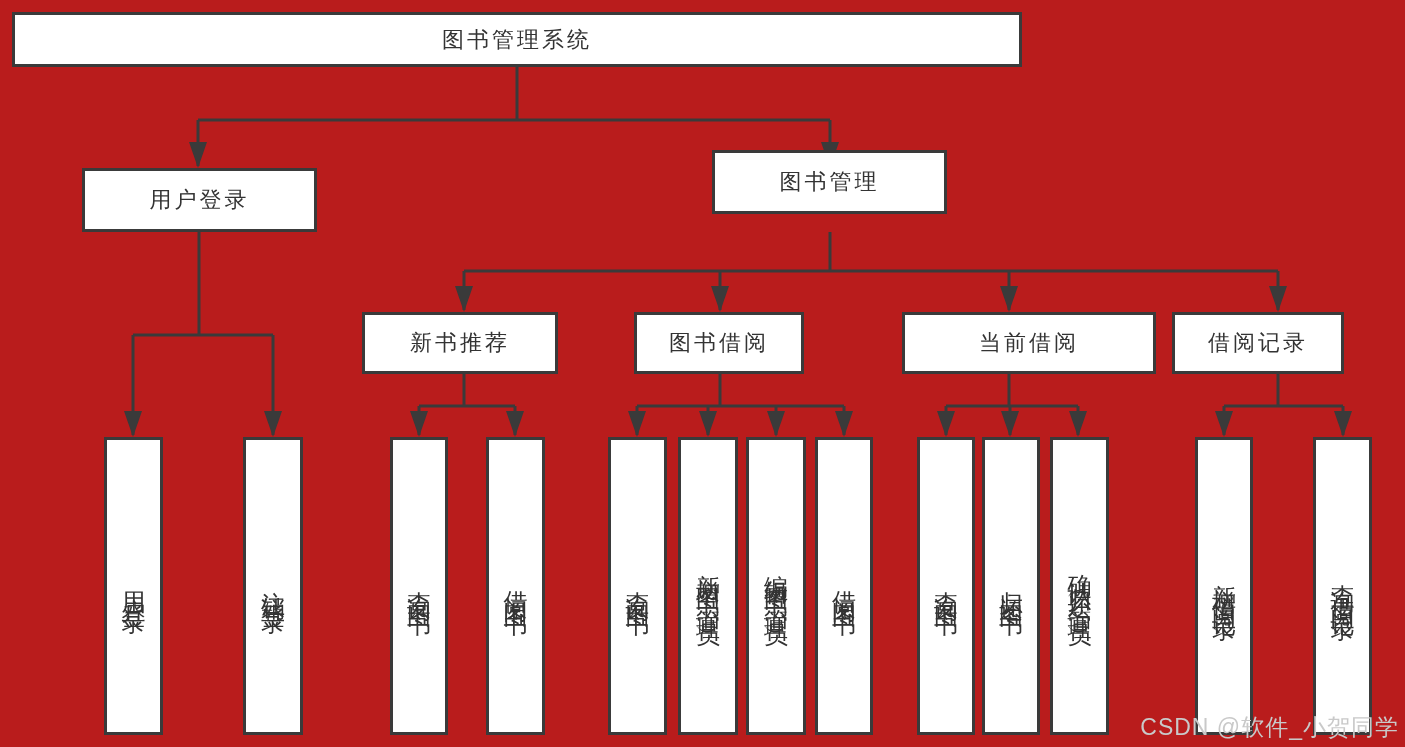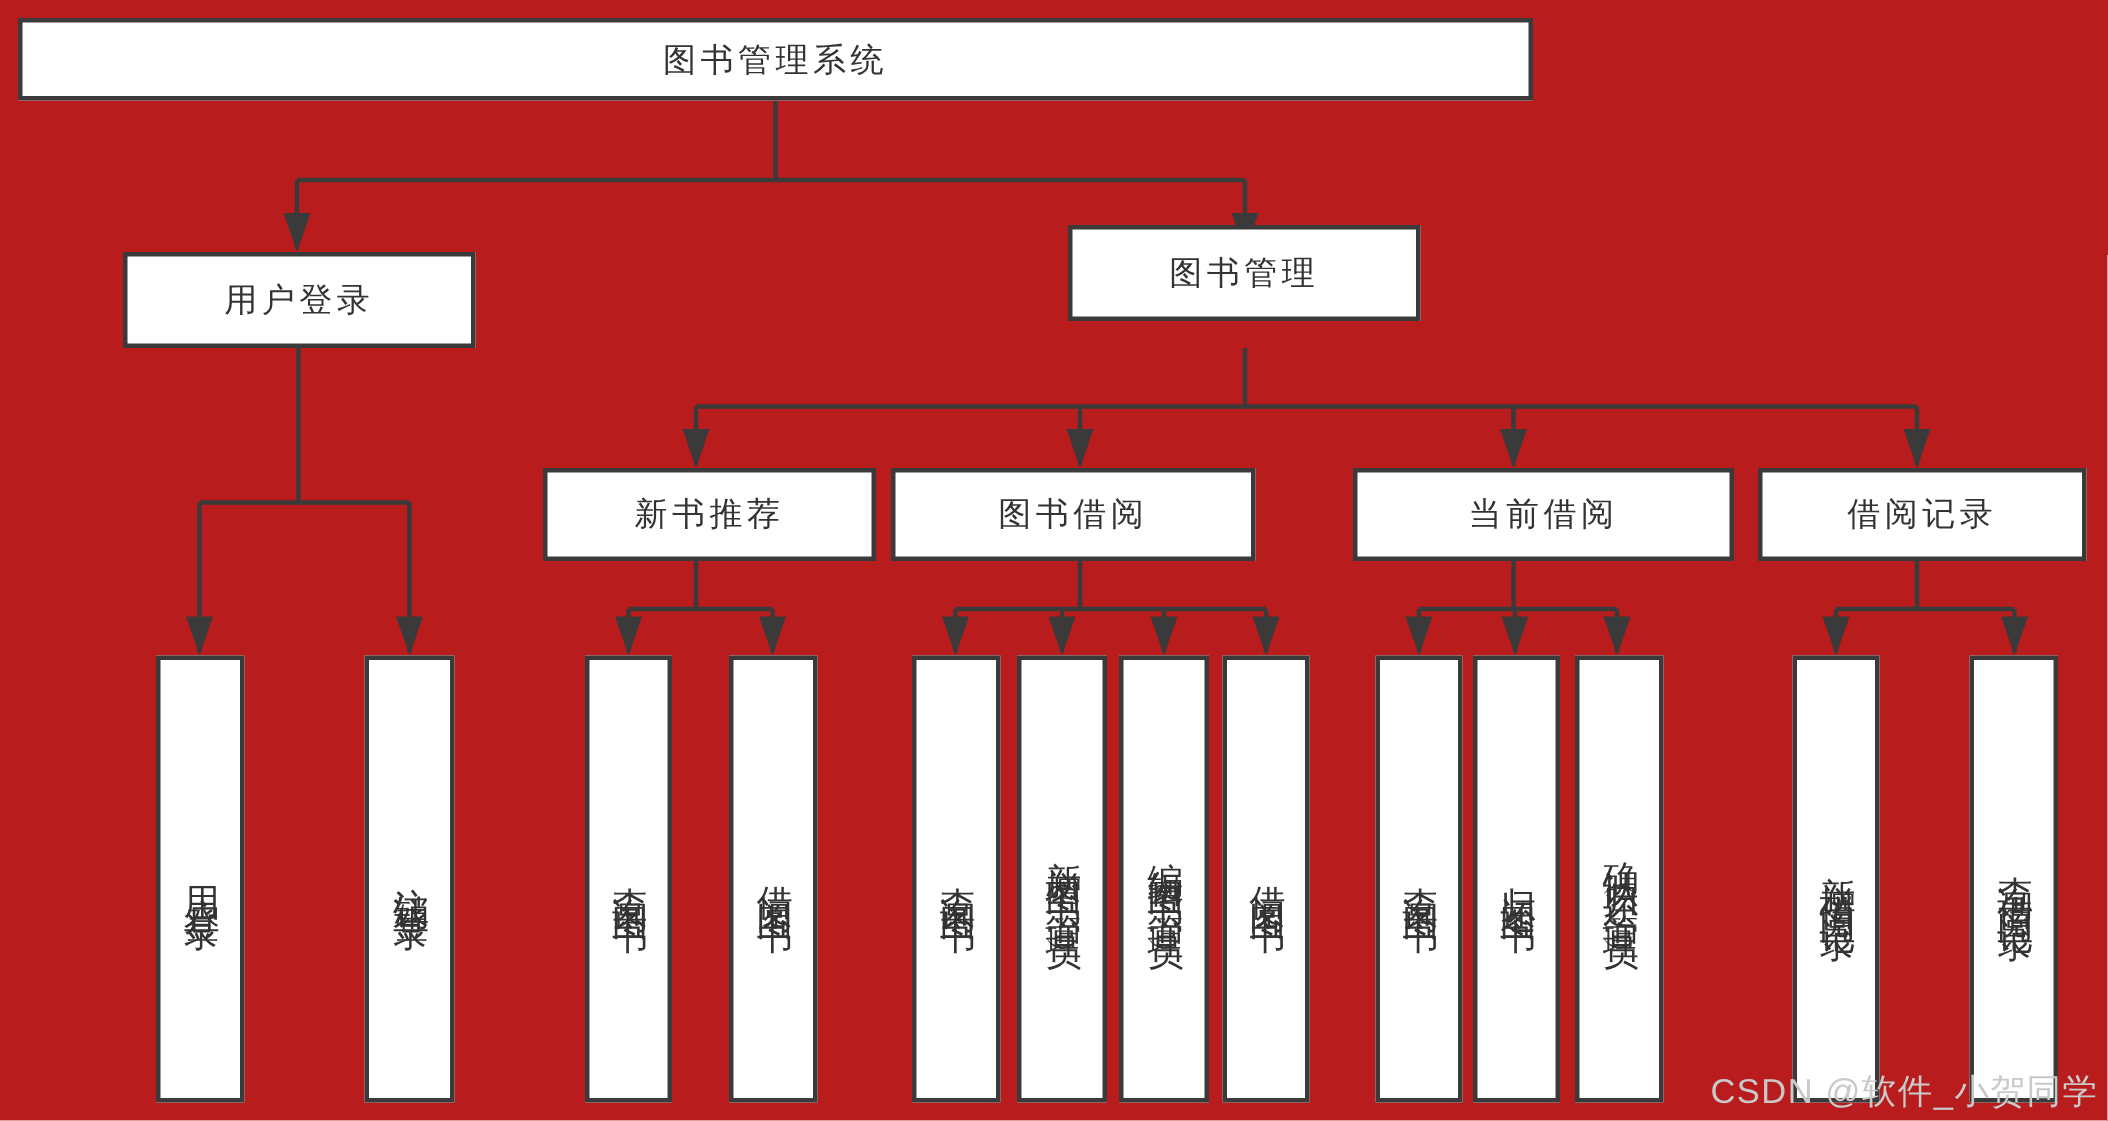--- a/index.html
+++ b/index.html
@@ -90,30 +90,30 @@
     <span>图书管理系统</span>
   </div>
 
   <div class="node h" style="left:82px; top:168px; width:235px; height:64px;">
     <span>用户登录</span>
   </div>
   <div class="node h" style="left:712px; top:150px; width:235px; height:64px;">
     <span>图书管理</span>
   </div>
 
-  <div class="node h" style="left:362px; top:312px; width:222px; height:62px;">
+  <div class="node h" style="left:362px; top:312px; width:196px; height:62px;">
     <span>新书推荐</span>
   </div>
-  <div class="node h" style="left:594px; top:312px; width:243px; height:62px;">
+  <div class="node h" style="left:634px; top:312px; width:170px; height:62px;">
     <span>图书借阅</span>
   </div>
   <div class="node h" style="left:902px; top:312px; width:254px; height:62px;">
     <span>当前借阅</span>
   </div>
-  <div class="node h" style="left:1172px; top:312px; width:219px; height:62px;align-items:center;">
+  <div class="node h" style="left:1172px; top:312px; width:172px; height:62px;align-items:center;">
     <span>借阅记录</span>
   </div>
 
   <div class="node v" style="left:104px; top:437px; width:59px; height:298px;">
     <span>用户登录</span>
   </div>
   <div class="node v" style="left:243px; top:437px; width:60px; height:298px;">
     <span>注销登录</span>
   </div>
 

